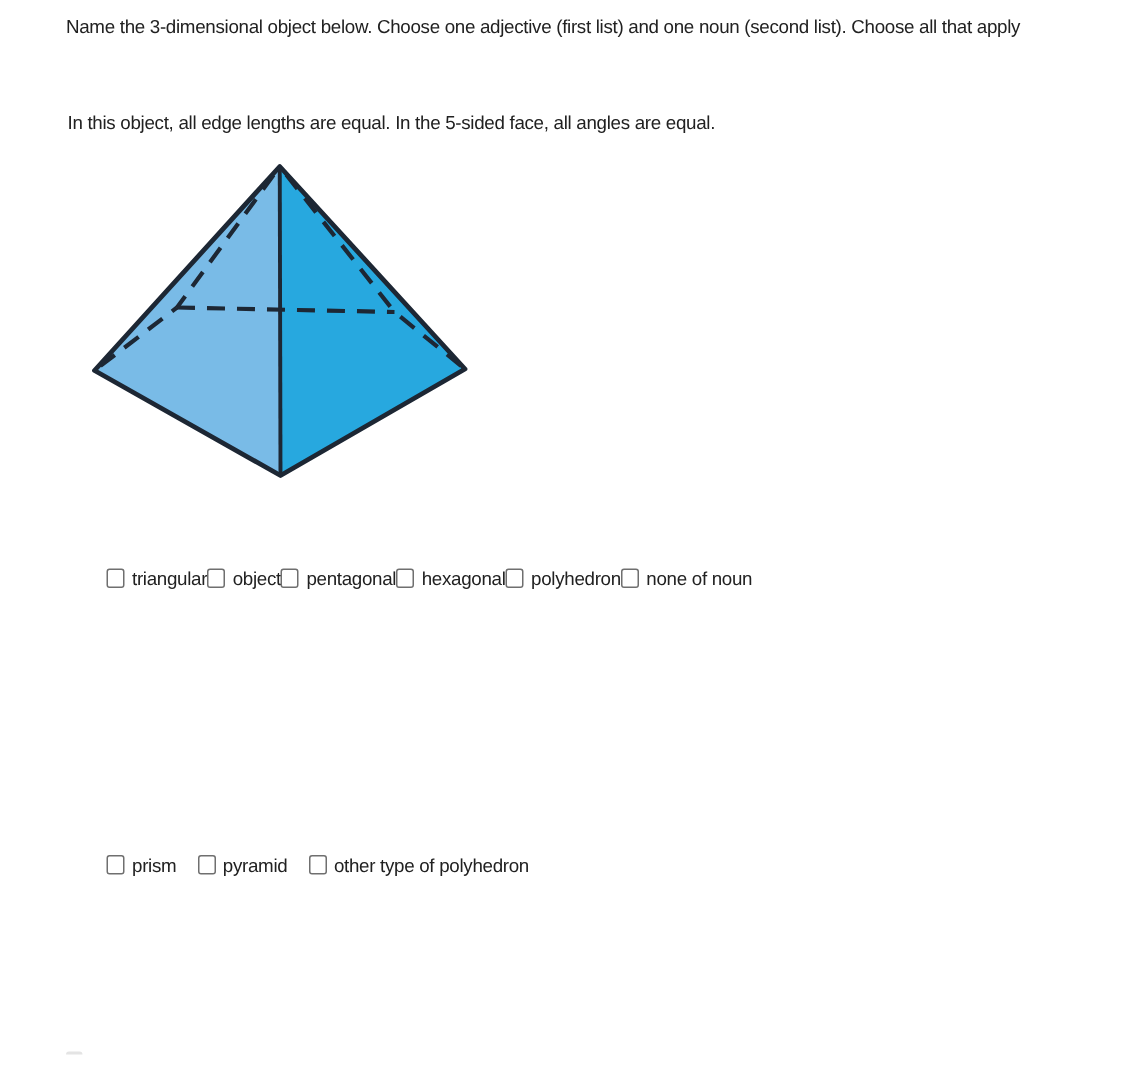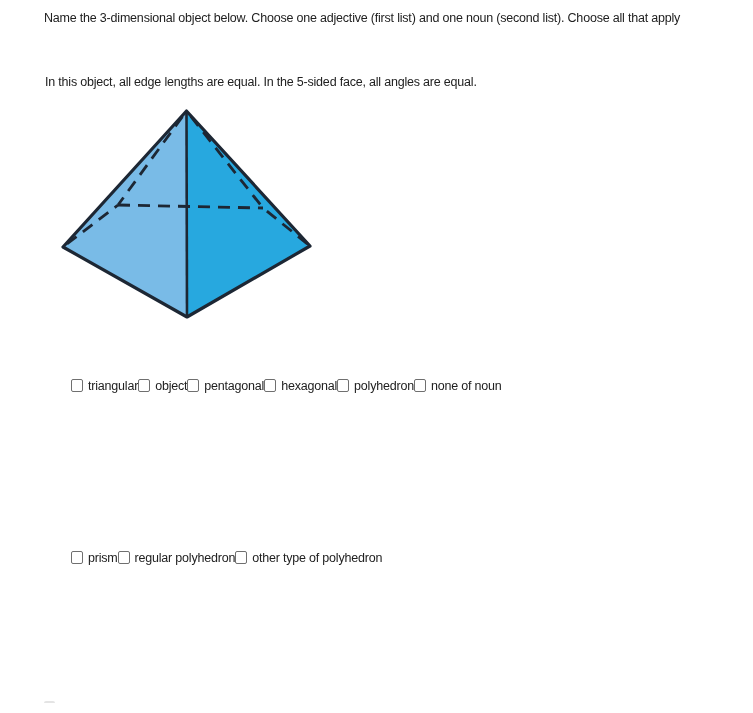--- a/index.html
+++ b/index.html
@@ -31,21 +31,21 @@
     left: 55px; top: 100px;
     width: 265px; height: 225px;
   }
   .option-list {
     position: absolute;
     left: 71px;
     display: flex;
     margin-top: 17px;
   }
   .option-list.adjectives { top: 355px; }
-  .option-list.nouns { top: 527px; }
+  .option-list.nouns { top: 546px; gap: 14px; }
   .option-row {
     height: 27.2px;
     display: flex;
     align-items: center;
     cursor: pointer;
   }
   .option-row input[type="checkbox"] {
     appearance: none;
     -webkit-appearance: none;
     width: 12px; height: 12.5px;
@@ -120,21 +120,21 @@
   </label>
 </div>
 
 <div class="option-list nouns">
   <label class="option-row">
     <input type="checkbox" style="">
     <span class="option-label">prism</span>
   </label>
   <label class="option-row">
     <input type="checkbox" style="">
-    <span class="option-label">regular polyhedron</span>
+    <span class="option-label">pyramid</span>
   </label>
   <label class="option-row">
     <input type="checkbox" style="">
     <span class="option-label">other type of polyhedron</span>
   </label>
 </div>
 
 <div class="cutoff-sliver"></div>
 
 </body></html>

